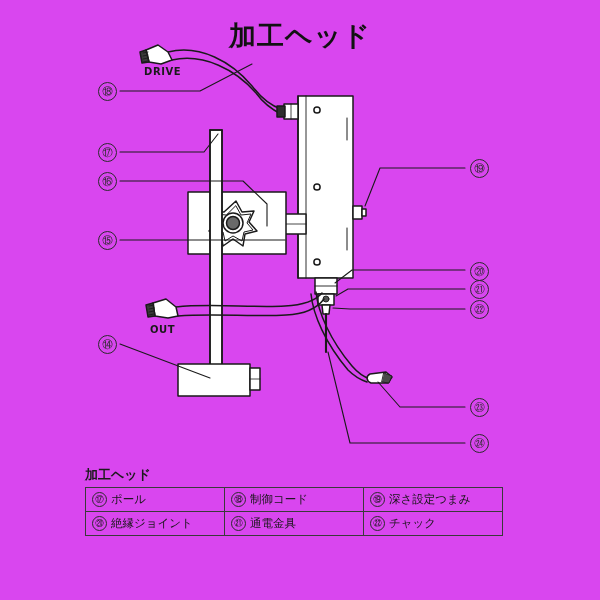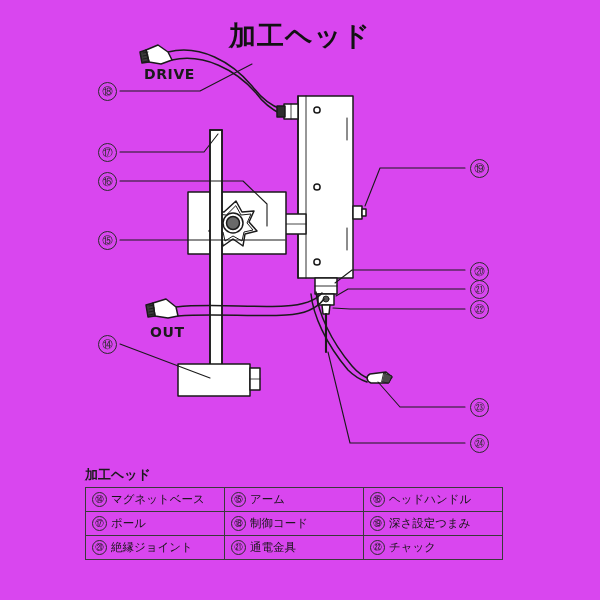--- a/index.html
+++ b/index.html
@@ -43,21 +43,21 @@
     color: #2b2b2b;
     font-size: 10.5px;
     line-height: 17px;
     text-align: center;
     font-family: "DejaVu Sans", sans-serif;
     background: transparent;
     box-sizing: border-box;
   }
   .conn-label {
     position: absolute;
-    font-size: 14px;
+    font-size: 10px;
     font-weight: bold;
     letter-spacing: 0.6px;
     color: #1a1a1a;
     font-family: "DejaVu Sans", sans-serif;
   }
   .legend-title {
     position: absolute;
     left: 85px;
     top: 466px;
     font-size: 13px;
@@ -247,31 +247,20 @@
   <div class="callout" style="left:470px; top:300px;">㉒</div>
   <div class="callout" style="left:470px; top:398px;">㉓</div>
   <div class="callout" style="left:470px; top:434px;">㉔</div>
 
   <div class="legend-title">加工ヘッド</div>
 
   <table id="legend-table">
     <tbody>
       <tr>
         <td>
-          <span class="cell-num">⑭</span><span class="cell-txt">マグネットベース</span>
-        </td>
-        <td>
-          <span class="cell-num">⑮</span><span class="cell-txt">アーム</span>
-        </td>
-        <td>
-          <span class="cell-num">⑯</span><span class="cell-txt">ヘッドハンドル</span>
-        </td>
-      </tr>
-      <tr>
-        <td>
           <span class="cell-num">⑰</span><span class="cell-txt">ポール</span>
         </td>
         <td>
           <span class="cell-num">⑱</span><span class="cell-txt">制御コード</span>
         </td>
         <td>
           <span class="cell-num">⑲</span><span class="cell-txt">深さ設定つまみ</span>
         </td>
       </tr>
       <tr>

